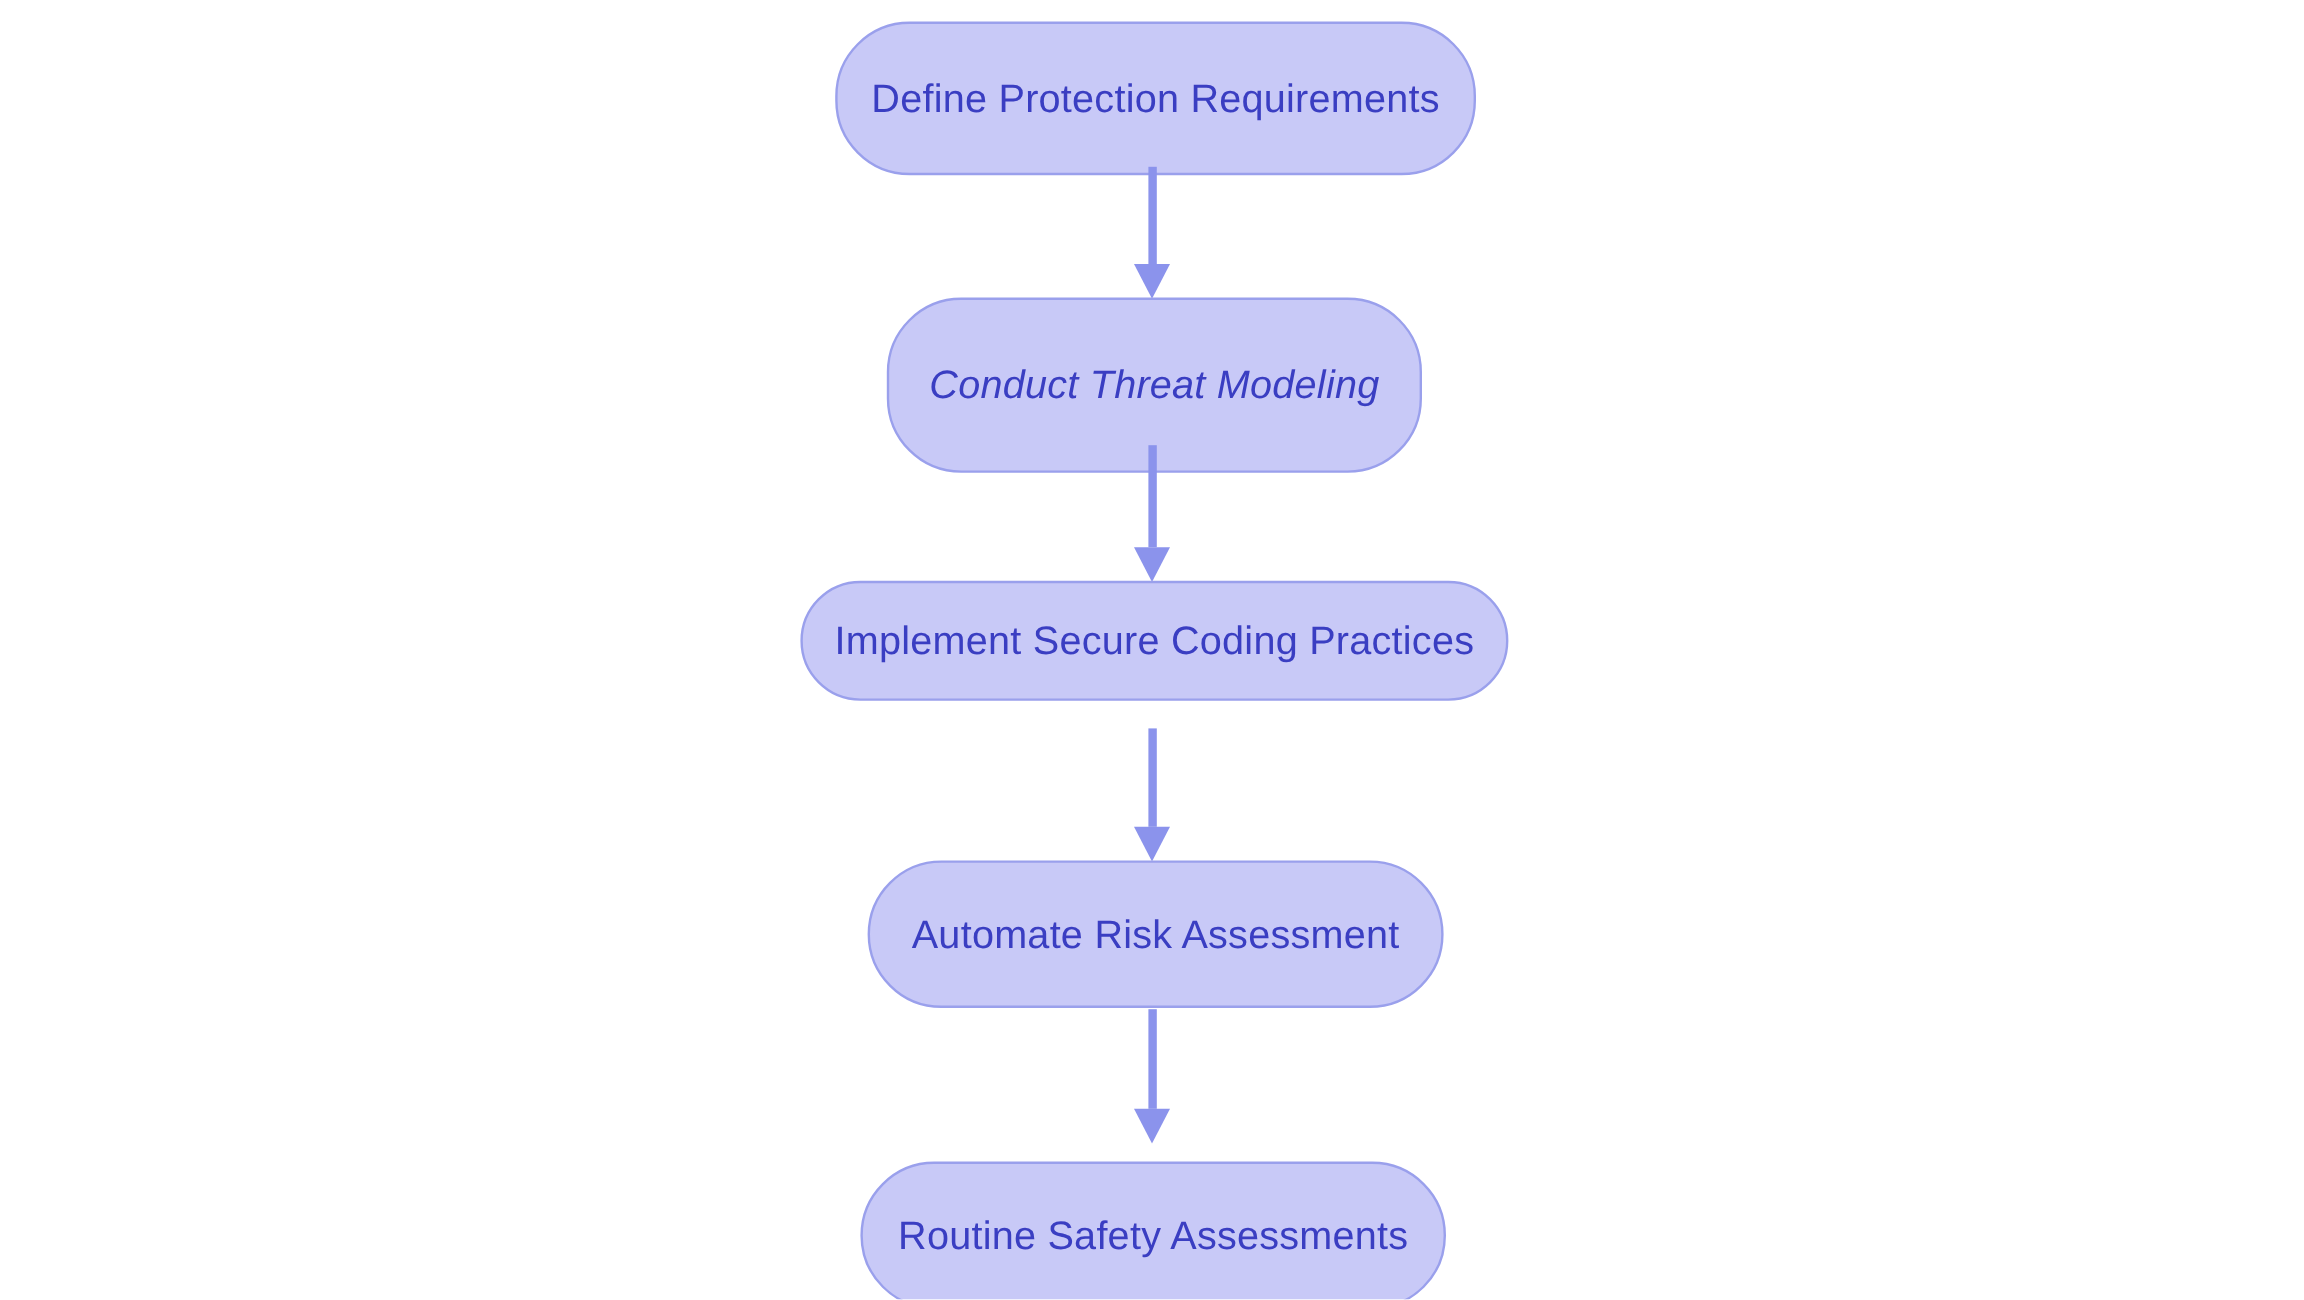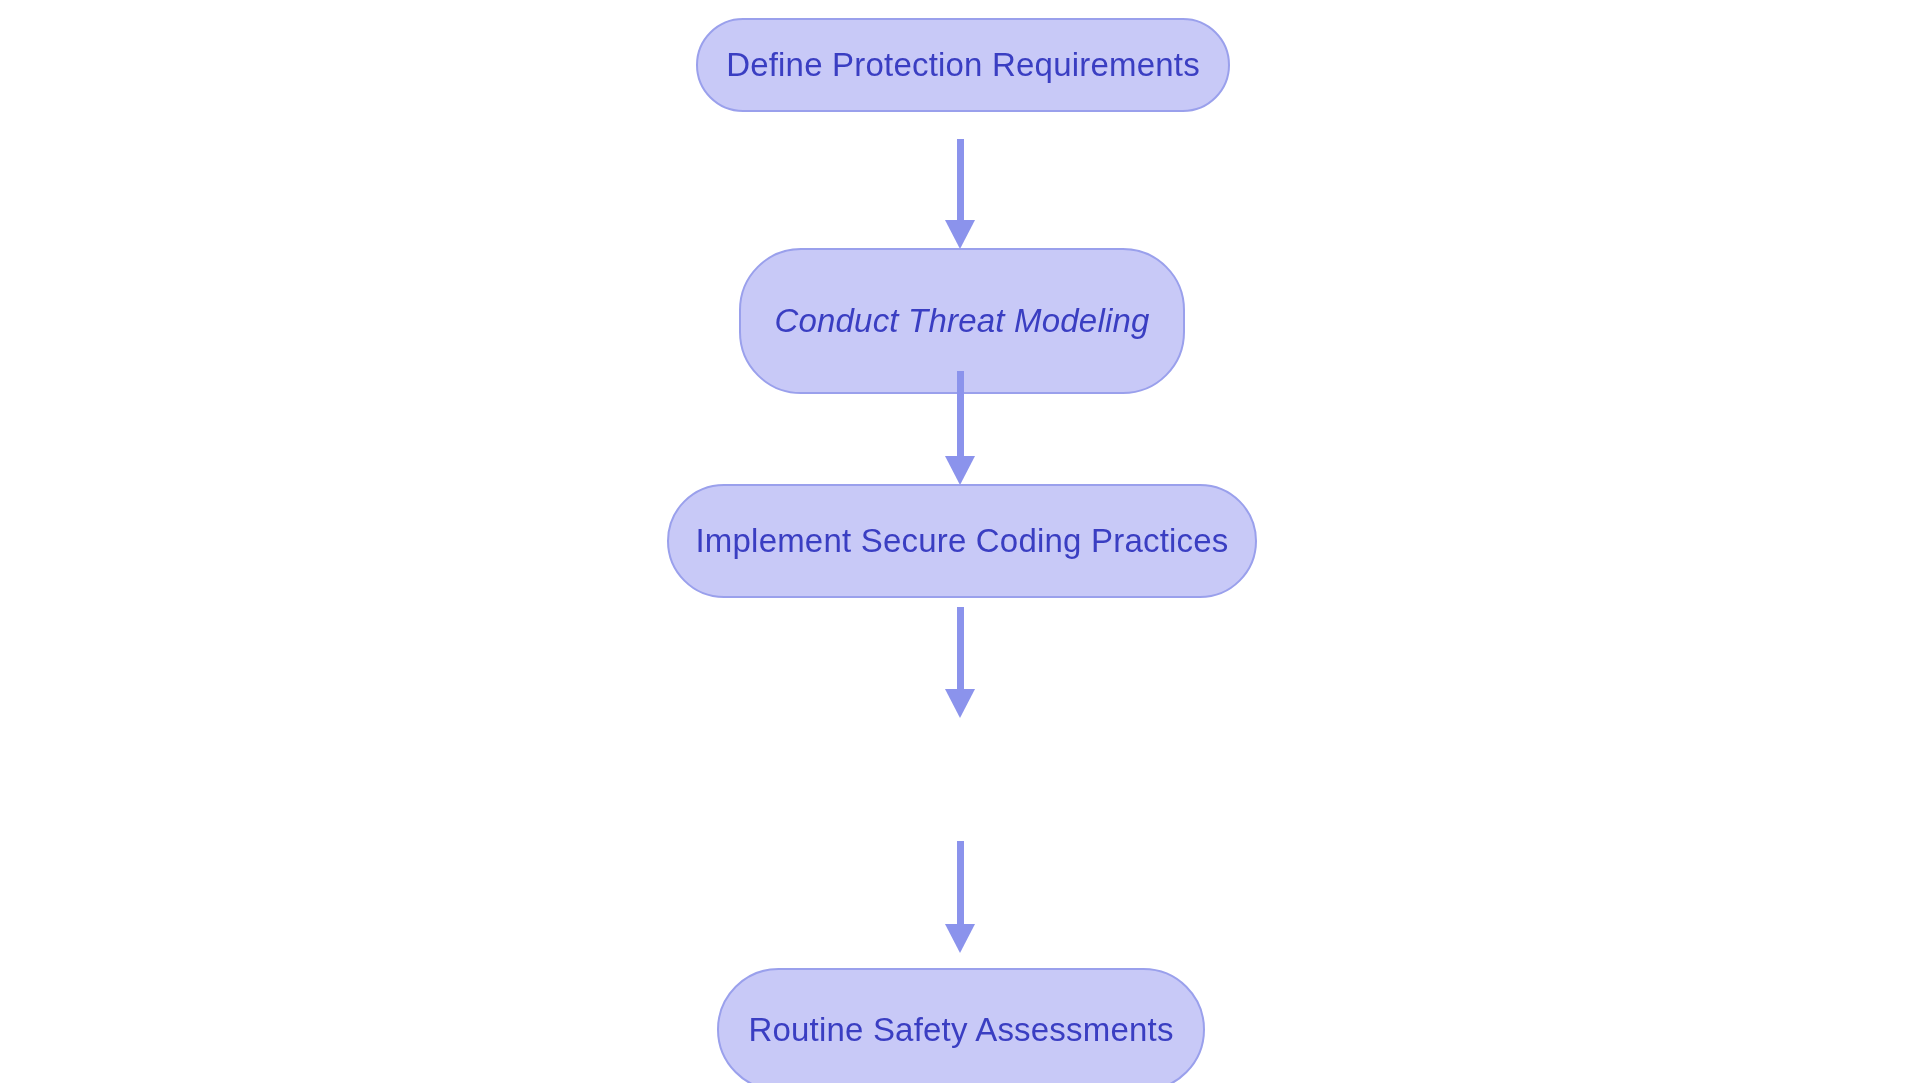--- a/index.html
+++ b/index.html
@@ -25,23 +25,23 @@
     align-items: center;
     justify-content: center;
   }
   .node-label {
     font-size: 33px;
     line-height: 1.2;
     color: var(--text-color, #3A3EC2);
     letter-spacing: 0.2px;
     white-space: nowrap;
   }
-  .node-1 { left: 696px; top:  18px; width: 534px; height: 94px; }
+  .node-1 { left: 696px; top:  18px; width: 534px; height: 128px; }
   .node-2 { left: 739px; top: 248px; width: 446px; height: 146px; font-style: italic; }
-  .node-3 { left: 667px; top: 484px; width: 590px; height: 114px; }
+  .node-3 { left: 667px; top: 484px; width: 590px; height: 100px; }
   .node-4 { left: 723px; top: 717px; width: 480px; height: 123px; }
   .node-5 { left: 717px; top: 952px; width: 488px; height: 123px; margin-top: 16px; }
 
   .connector {
     position: absolute;
     left: 945px;
     width: 30px;
     display: flex;
     flex-direction: column;
     align-items: center;
@@ -88,20 +88,23 @@
 
   <div class="node node-3">
     <span class="node-label">Implement Secure Coding Practices</span>
   </div>
 
   <div class="connector conn-3">
     <div class="line"></div>
     <div class="head"></div>
   </div>
 
+  <div class="node node-4">
+    <span class="node-label">Automate Risk Assessment</span>
+  </div>
 
   <div class="connector conn-4">
     <div class="line"></div>
     <div class="head"></div>
   </div>
 
   <div class="node node-5">
     <span class="node-label">Routine Safety Assessments</span>
   </div>
 

